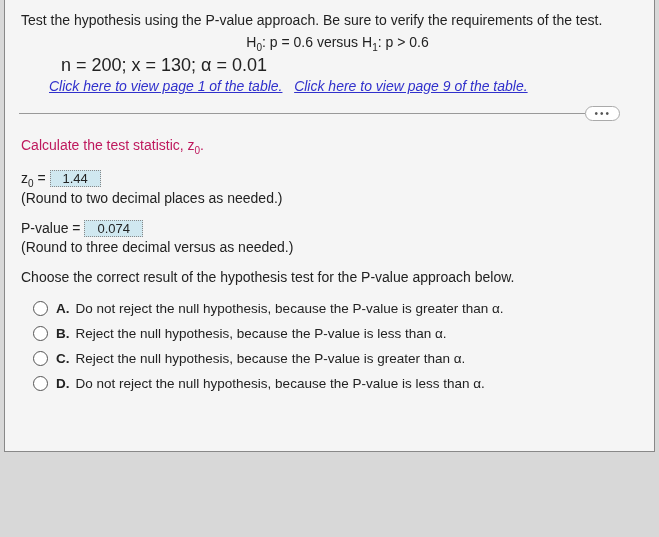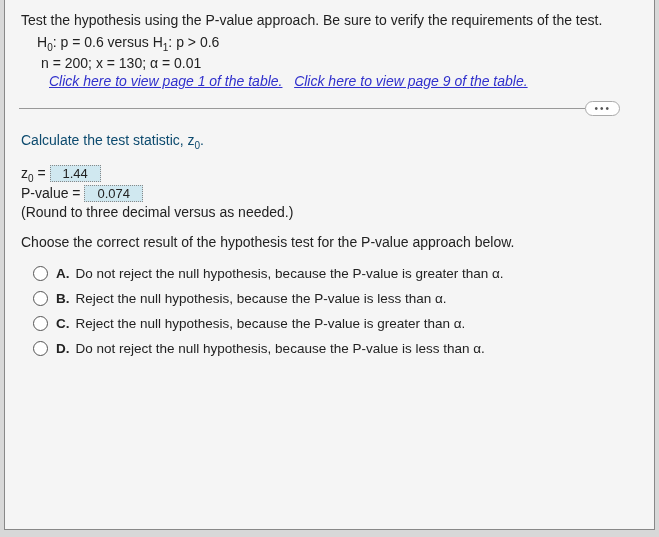--- a/index.html
+++ b/index.html
@@ -10,39 +10,40 @@
       width: 659px;
       height: 537px;
       overflow: hidden;
     }
     .panel {
       background: #f5f5f5;
       border: 1px solid #888;
       border-top: none;
       margin: 0 4px;
       padding: 12px 16px;
-      height: 530px;
+      height: 452px;
       box-sizing: border-box;
       position: relative;
     }
     .instruction {
       font-size: 14px;
       color: #222;
       margin-bottom: 6px;
     }
     .hypothesis {
       font-size: 14px;
       color: #222;
       margin-left: 16px;
       margin-bottom: 2px;
+      text-align: center;
     }
     .params {
-      font-size: 14px;
+      font-size: 18px;
       color: #222;
-      margin-left: 20px;
+      margin-left: 40px;
       margin-bottom: 2px;
     }
     .sub {
       font-size: 10px;
       vertical-align: sub;
     }
     .links {
       margin-left: 28px;
       font-size: 14px;
       margin-bottom: 12px;
@@ -68,21 +69,21 @@
       border-radius: 12px;
       padding: 1px 8px;
       font-size: 10px;
       letter-spacing: 2px;
       color: #555;
       cursor: pointer;
       margin-right: 20px;
     }
     .section-label {
       font-size: 14px;
-      color: #0c4a6e;
+      color: #be185d;
       margin-bottom: 14px;
     }
     .formula {
       font-size: 14px;
       color: #222;
       margin-bottom: 2px;
     }
     .input-val {
       display: inline-block;
       background: #d0e8f0;
@@ -151,20 +152,21 @@
     <div class="ellipsis-btn">•••</div>
   </div>
 
   <div class="section-label">
     <span>Calculate the test statistic, z</span><span class="sub">0</span><span>.</span>
   </div>
 
   <div class="formula">
     <span>z</span><span class="sub">0</span><span> = </span><span class="input-val">1.44</span>
   </div>
+  <div class="note">(Round to two decimal places as needed.)</div>
 
 
   <div class="formula">
     <span>P-value = </span><span class="input-val">0.074</span>
   </div>
   <div class="note">(Round to three decimal versus as needed.)</div>
 
   <div class="question">Choose the correct result of the hypothesis test for the P-value approach below.</div>
 
   <div class="options">

